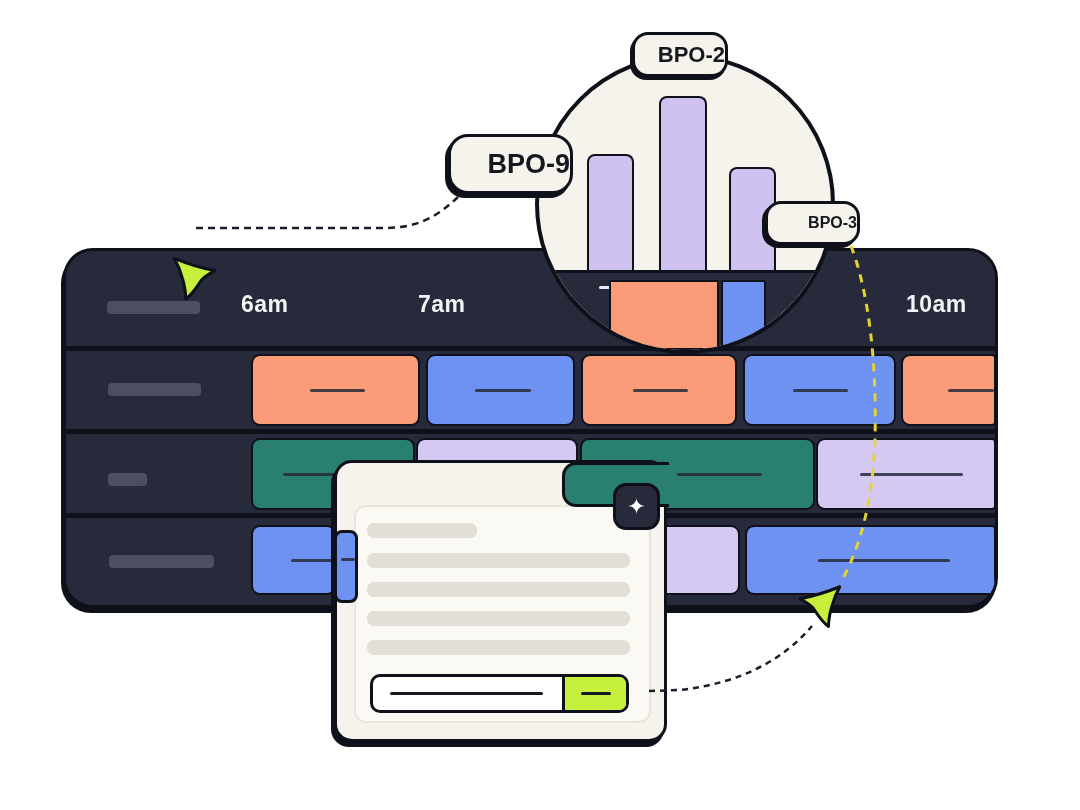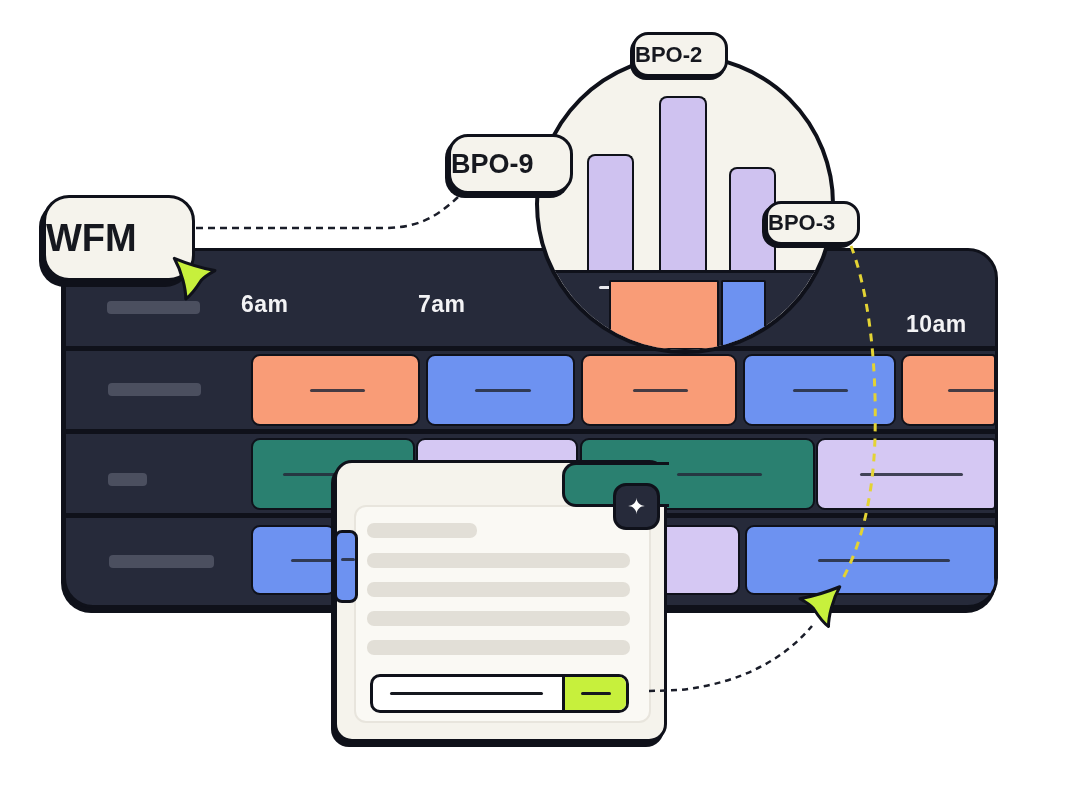--- a/index.html
+++ b/index.html
@@ -20,25 +20,25 @@
   .magnifier{position:absolute;left:535px;top:54px;width:300px;height:300px;border-radius:50%;
     background:var(--cream);border:4px solid var(--panel-line);box-sizing:border-box;overflow:hidden;}
   .mbar{position:absolute;bottom:77px;background:var(--bar-lavender);
     border:2px solid var(--panel-line);border-bottom:none;border-radius:8px 8px 0 0;box-sizing:border-box;}
   .mband{position:absolute;left:0;right:0;bottom:0;height:77px;background:var(--panel);border-top:3px solid var(--panel-line);}
   .mdash{position:absolute;top:13px;width:25px;height:3px;background:var(--band-dash);border-radius:2px;}
   .mblock{position:absolute;top:222px;height:70px;border:2px solid var(--panel-line);box-sizing:border-box;border-radius:2px;}
 
   
   .badge{position:absolute;background:var(--cream);border:3px solid var(--panel-line);
-    display:flex;align-items:center;justify-content:flex-start;color:var(--ink);box-sizing:border-box;}
+    display:flex;align-items:center;justify-content:flex-end;color:var(--ink);box-sizing:border-box;}
   .badge-wfm{left:43px;top:195px;width:152px;height:86px;border-radius:26px;font-size:38px;font-weight:600;box-shadow:-4px 6px 0 var(--panel-line);}
   .badge-bpo1{left:448px;top:134px;width:125px;height:60px;border-radius:20px;font-size:27px;font-weight:600;box-shadow:-3px 4px 0 var(--panel-line);}
   .badge-bpo2{left:632px;top:32px;width:96px;height:45px;border-radius:16px;font-size:22px;font-weight:600;box-shadow:-2px 3px 0 var(--panel-line);}
-  .badge-bpo3{left:765px;top:201px;width:95px;height:44px;border-radius:16px;font-size:22px;font-weight:600;box-shadow:-3px 3px 0 var(--panel-line);}
+  .badge-bpo3{left:765px;top:201px;width:95px;height:44px;border-radius:16px;font-size:16px;font-weight:600;box-shadow:-3px 3px 0 var(--panel-line);}
   .badge-assist{left:315px;top:452px;width:128px;height:57px;border-radius:18px;font-size:26px;font-weight:500;box-shadow:-3px 4px 0 var(--panel-line);z-index:40;}
 
   
   .card{position:absolute;left:334px;top:460px;width:333px;height:282px;background:var(--cream);
     border:3px solid var(--panel-line);border-radius:18px;box-shadow:-3px 5px 0 var(--panel-line);box-sizing:border-box;z-index:20;}
   .card-inner{position:absolute;left:17px;top:42px;width:297px;height:218px;background:var(--card-inner);
     border:2px solid #e8e5dd;border-radius:12px;box-sizing:border-box;}
   .cbar{position:absolute;background:var(--content-bar);border-radius:7px;height:15px;}
   .input-row{position:absolute;left:33px;top:211px;width:259px;height:39px;background:#ffffff;
     border:3px solid var(--panel-line);border-radius:10px;box-sizing:border-box;display:flex;align-items:center;z-index:5;}
@@ -62,21 +62,21 @@
 </head>
 <body>
 
 <div class="stage">
 
   <div class="panel">
 
     <div class="ph" style="left:41px;top:50px;width:93px;height:13px;"></div>
     <span class="time-label" style="left:175px;text-align:right;">6am</span>
     <span class="time-label" style="left:352px;">7am</span>
-    <span class="time-label" style="left:840px;margin-top:20px;">10am</span>
+    <span class="time-label" style="left:840px;">10am</span>
     <div class="sep" style="top:95px;"></div>
 
     <div class="ph" style="left:42px;top:132px;width:93px;height:13px;"></div>
     <div class="block" style="left: 185px; top: 103px; width: 169px; height: 72px; background-color: rgb(249, 156, 119);">
         <span class="bdash" style="left:57px;width:55px;"></span>
       </div>
     <div class="block" style="left: 360px; top: 103px; width: 149px; height: 72px; background-color: rgb(109, 146, 241);">
         <span class="bdash" style="left:47px;width:56px;"></span>
       </div>
     <div class="block" style="left: 515px; top: 103px; width: 156px; height: 72px; background-color: rgb(249, 156, 119);">
@@ -148,23 +148,20 @@
   <div class="sparkle">
     <span>✦</span>
   </div>
 
   <svg class="lines-svg" viewBox="0 0 1080 810">
     <path d="M196,228 L385,228 C418,228 438,216 458,197" fill="none" stroke="#1a1d29" stroke-width="2.5" stroke-dasharray="7 5"></path>
     <path d="M649,691 L680,690 C742,683 784,659 812,626" fill="none" stroke="#1a1d29" stroke-width="2.5" stroke-dasharray="6 5"></path>
     <path d="M851,246 C868,290 877,360 875,438 C873,505 858,552 841,582" fill="none" stroke="#e3d334" stroke-width="3" stroke-dasharray="8 7"></path>
   </svg>
 
-  <div class="badge badge-wfm">
-      <span>WFM</span>
-    </div>
   <div class="badge badge-bpo1">
       <span>BPO-9</span>
     </div>
   <div class="badge badge-bpo2">
       <span>BPO-2</span>
     </div>
   <div class="badge badge-bpo3">
       <span>BPO-3</span>
     </div>
 

